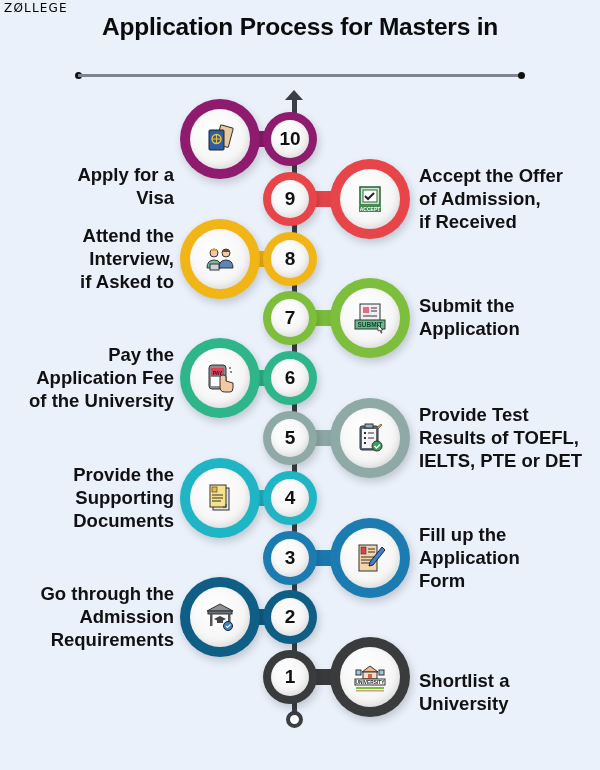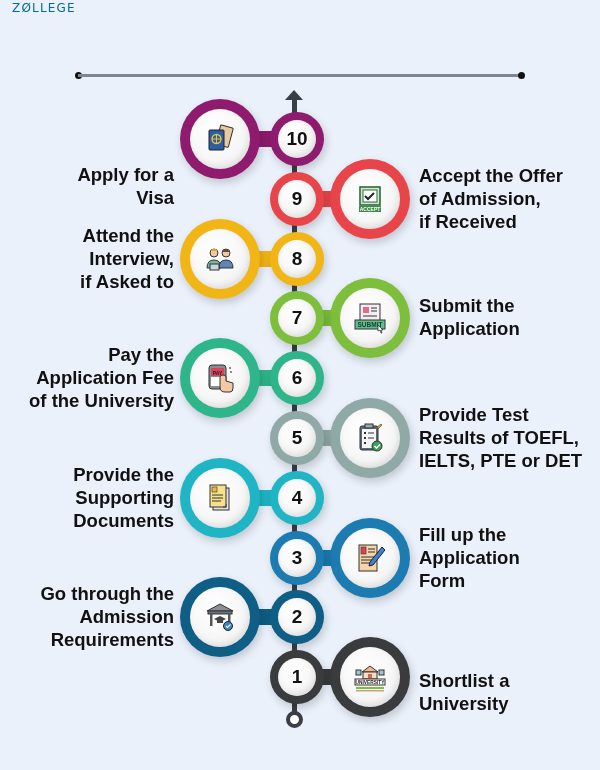--- a/index.html
+++ b/index.html
@@ -4,23 +4,23 @@
 <style>
   html, body { margin: 0; padding: 0; }
   body {
     width: 600px; height: 770px; overflow: hidden;
     background: #eaf1fb;
     font-family: "Liberation Sans", "DejaVu Sans", sans-serif;
     position: relative;
     color: #111;
   }
   .logo {
-    position: absolute; left: 12px; top: 1px;
+    position: absolute; left: 4px; top: 1px;
     font-family: "DejaVu Sans", sans-serif;
-    font-size: 12px; letter-spacing: 1.2px; color: #0369a1;
+    font-size: 12px; letter-spacing: 1.2px; color: #000000;
   }
   .title {
     position: absolute; left: 0; top: 12px; width: 600px;
     text-align: center; font-weight: bold; font-size: 24.5px;
     line-height: 30px; color: #0b0b0b; letter-spacing: -0.2px;
   }
   .title-rule {
     position: absolute; left: 78px; top: 74px; width: 444px; height: 3px;
     background: #7d8590;
   }
@@ -47,38 +47,39 @@
     box-shadow: 2px 4px 8px rgba(0,0,0,0.18);
   }
   .ring .inner {
     position: absolute; border-radius: 50%;
     background: radial-gradient(circle at 40% 35%, #ffffff 0%, #f6f6f6 60%, #e8e8e8 100%);
     box-shadow: inset -2px -3px 6px rgba(0,0,0,0.08);
     display: flex; align-items: center; justify-content: center;
   }
   .big { width: 80px; height: 80px; top: -40px; }
   .big .inner { left: 10px; top: 10px; width: 60px; height: 60px; }
-  .small { width: 54px; height: 54px; top: -27px; left: 270px; }
+  .small { width: 54px; height: 54px; top: -27px; left: 263px; }
   .small .inner { left: 8px; top: 8px; width: 38px; height: 38px; }
   .bridge { position: absolute; height: 16px; top: -8px; }
   .num { font-weight: bold; font-size: 19px; color: #111; }
   .label {
     position: absolute; font-weight: bold; font-size: 18.5px; line-height: 23px;
     color: #111; white-space: pre-line; width: 175px;
   }
   .label.left { right: 426px; text-align: right; }
   .label.right { left: 419px; text-align: left; }
   .icon svg { display: block; }
 </style>
 </head>
 <body>
 
 <div class="logo">ZØLLEGE</div>
 
 <div class="title">
+  <div>Application Process for Masters in</div>
 </div>
 <div class="rule-dot" style="left:75px"></div>
 <div class="title-rule"></div>
 <div class="rule-dot" style="left:518px"></div>
 
 <div class="spine"></div>
 <div class="arrow-head"></div>
 <div class="end-dot"></div>
 
 <div id="steps">

